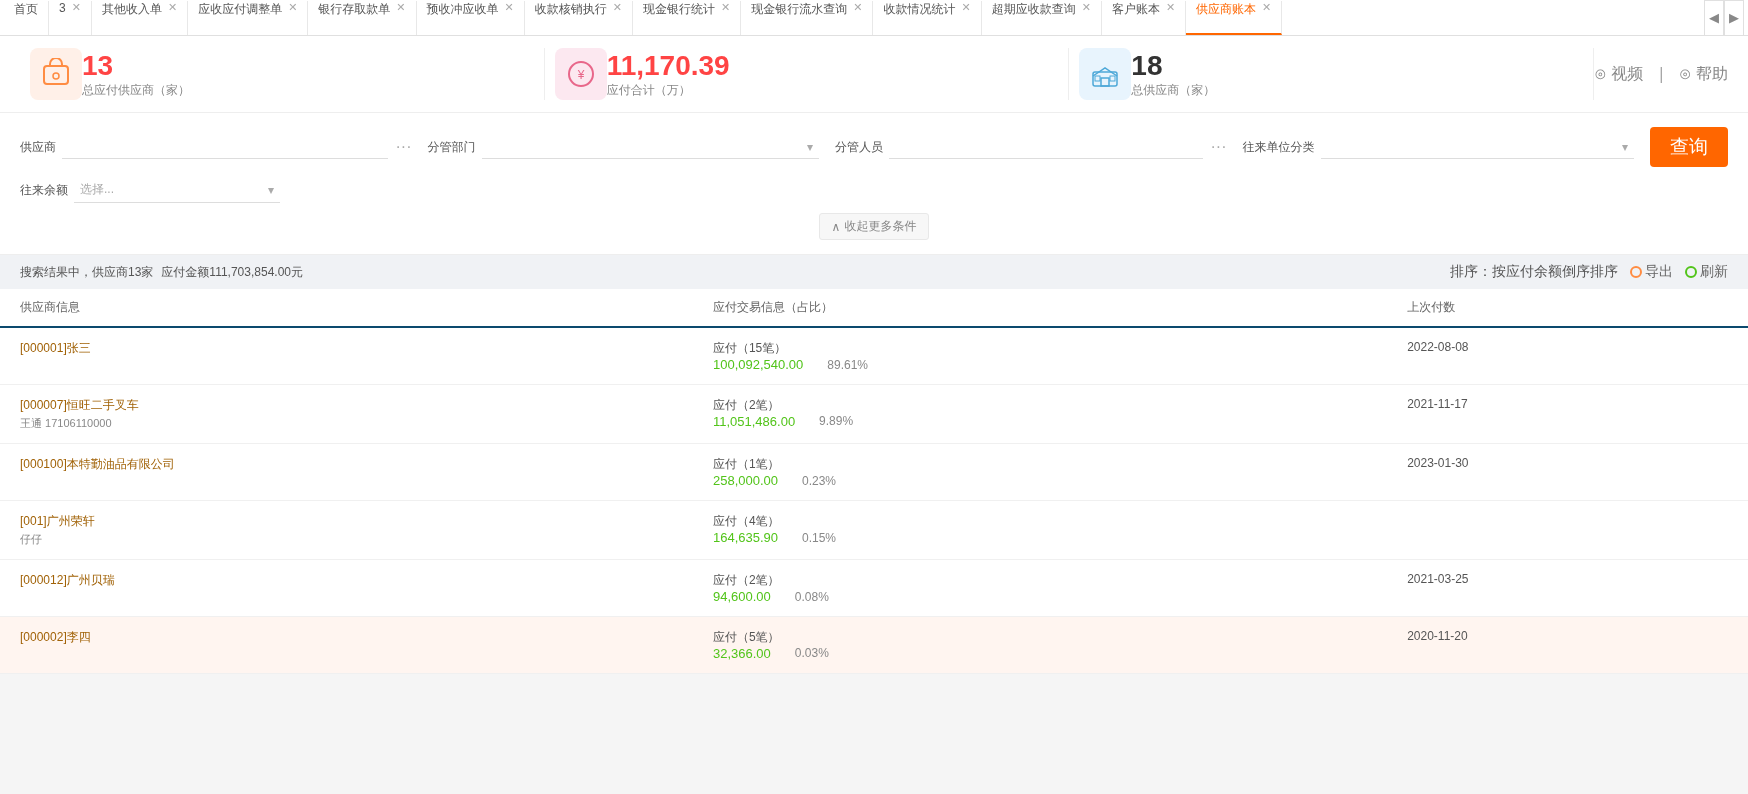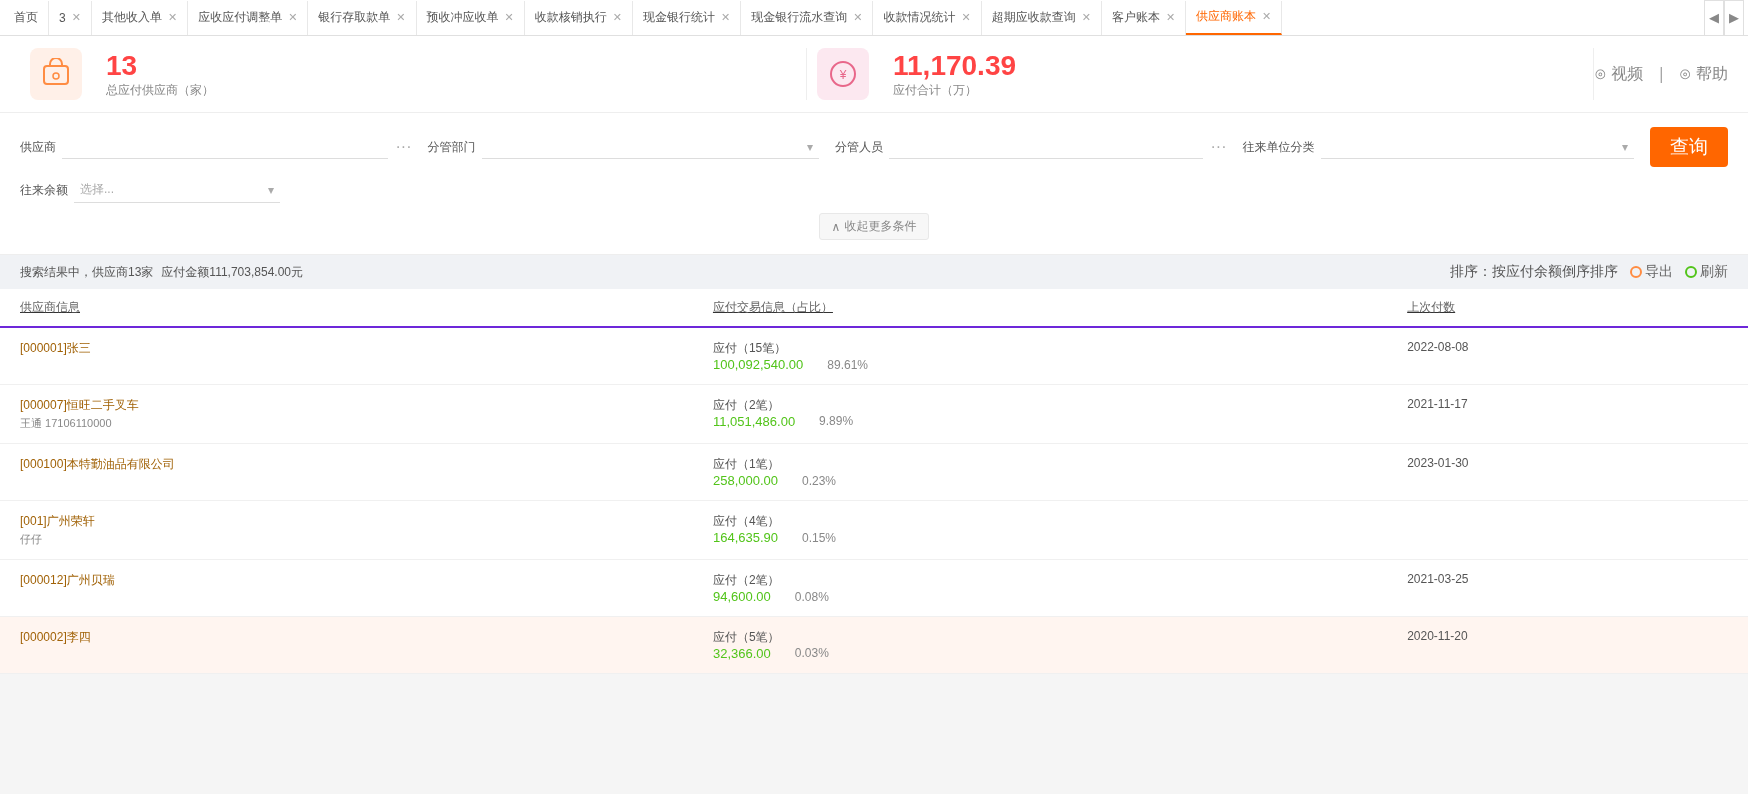--- a/index.html
+++ b/index.html
@@ -10,21 +10,20 @@
       background: #fff;
       border-bottom: 1px solid #e0e0e0;
       display: flex;
       align-items: center;
       height: 36px;
       overflow: hidden;
       padding: 0 4px;
     }
     .nav-tab {
       display: inline-flex;
-      align-items: center;
       padding: 0 10px;
       height: 34px;
       white-space: nowrap;
       font-size: 12px;
       color: #555;
       border-right: 1px solid #e8e8e8;
       cursor: pointer;
       flex-shrink: 0;
     }
     .nav-tab.active { color: #ff6600; border-bottom: 2px solid #ff6600; }
@@ -37,21 +36,21 @@
       background: #fff;
       display: flex;
       align-items: center;
       padding: 12px 20px;
       border-bottom: 1px solid #eee;
       gap: 0;
     }
     .summary-item {
       display: flex;
       align-items: center;
-      gap: 24px;
+      gap: 0;
       flex: 1;
       border-right: 1px solid #eee;
       padding: 0 36px 0 10px;
     }
     .summary-item:last-child { border-right: none; }
     .summary-icon {
       width: 52px;
       height: 52px;
       border-radius: 8px;
       display: flex;
@@ -147,21 +146,21 @@
       gap: 4px;
     }
     .result-bar .right-actions { margin-left: auto; display: flex; align-items: center; gap: 12px; font-size: 14px; color: #555; }
     .result-bar .right-actions .action { display: flex; align-items: center; gap: 3px; cursor: pointer; color: #666; }
     .result-bar .right-actions .action .dot { width: 12px; height: 12px; border-radius: 50%; border: 2px solid #ff8c42; display: inline-block; }
     .result-bar .right-actions .action .dot.green { border-color: #52c41a; }
 
     
     .table-wrap { background: #fff; margin: 0; }
     .data-table { width: 100%; border-collapse: collapse; }
-    .data-table thead tr { border-bottom: 2px solid #6d28d9; text-decoration: underline; }
+    .data-table thead tr { border-bottom: 2px solid #0c4a6e; }
     .data-table th { padding: 10px 20px; text-align: left; font-size: 12px; color: #666; font-weight: 500; background: #fff; }
     .data-table td { padding: 12px 20px; font-size: 12px; border-bottom: 1px solid #f0f0f0; vertical-align: top; }
     .data-table tr.highlighted td { background: #fff5f0; margin-top: 22px; }
     .supplier-link { color: #a16207; text-decoration: none; font-size: 12px; }
     .sub-info { color: #888; font-size: 11px; margin-top: 2px; }
     .payable-label { color: #555; font-size: 12px; }
     .payable-amount { color: #52c41a; font-size: 13px; font-weight: 500; cursor: pointer; }
     .percent { color: #888; font-size: 12px; margin-left: 16px; }
     .date-text { color: #555; font-size: 12px; }
   </style>
@@ -243,20 +242,35 @@
   <div class="summary-item">
     <div class="summary-icon icon-pink">
       <svg width="32" height="32" viewBox="0 0 32 32" fill="none">
         <circle cx="16" cy="16" r="12" stroke="#e8678a" stroke-width="2" fill="none"></circle>
         <text x="16" y="21" text-anchor="middle" font-size="12" fill="#e8678a">¥</text>
       </svg>
     </div>
     <div class="summary-info">
       <div class="big-num">11,170.39</div>
       <div class="label">应付合计（万）</div>
+    </div>
+  </div>
+  <div class="summary-item">
+    <div class="summary-icon icon-blue">
+      <svg width="32" height="32" viewBox="0 0 32 32" fill="none">
+        <rect x="4" y="14" width="24" height="14" rx="2" stroke="#4da8d8" stroke-width="1.5" fill="none"></rect>
+        <path d="M4 18 L16 10 L28 18" stroke="#4da8d8" stroke-width="1.5" fill="none"></path>
+        <rect x="12" y="20" width="8" height="8" stroke="#4da8d8" stroke-width="1.5" fill="none"></rect>
+        <rect x="6" y="18" width="5" height="5" stroke="#4da8d8" stroke-width="1" fill="none"></rect>
+        <rect x="21" y="18" width="5" height="5" stroke="#4da8d8" stroke-width="1" fill="none"></rect>
+      </svg>
+    </div>
+    <div class="summary-info">
+      <div class="big-num dark">18</div>
+      <div class="label">总供应商（家）</div>
     </div>
   </div>
   <div class="top-right-links">
     <span>⊙ <span>视频</span></span>
     <span>｜</span>
     <span>⊙ <span>帮助</span></span>
   </div>
 </div>
 
 <div class="filter-area">

